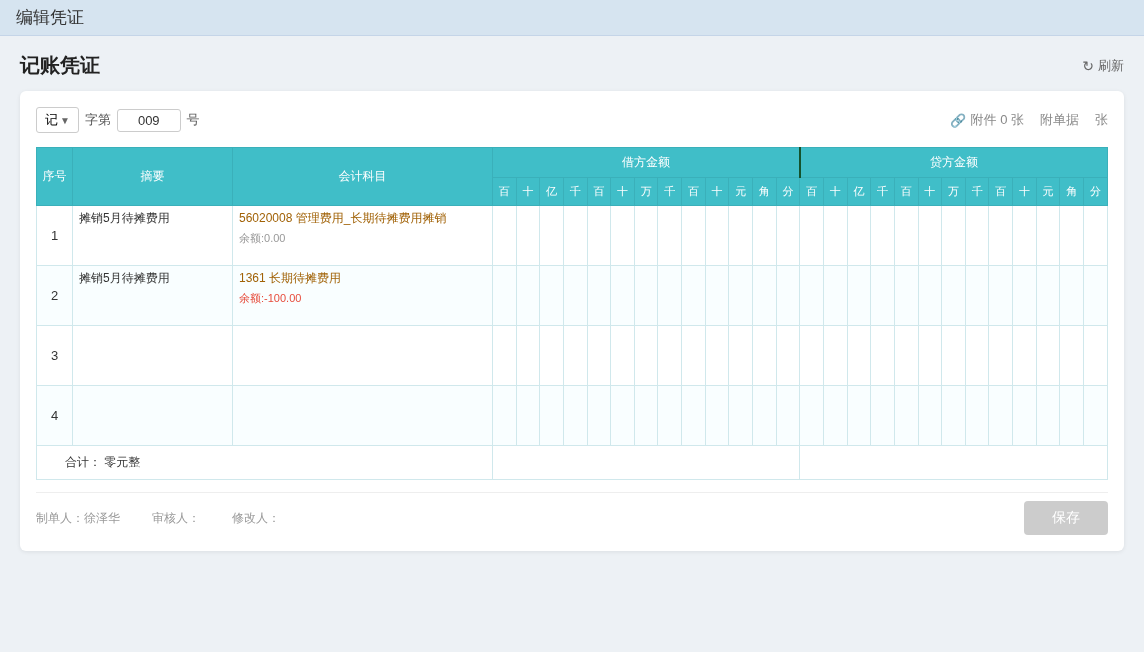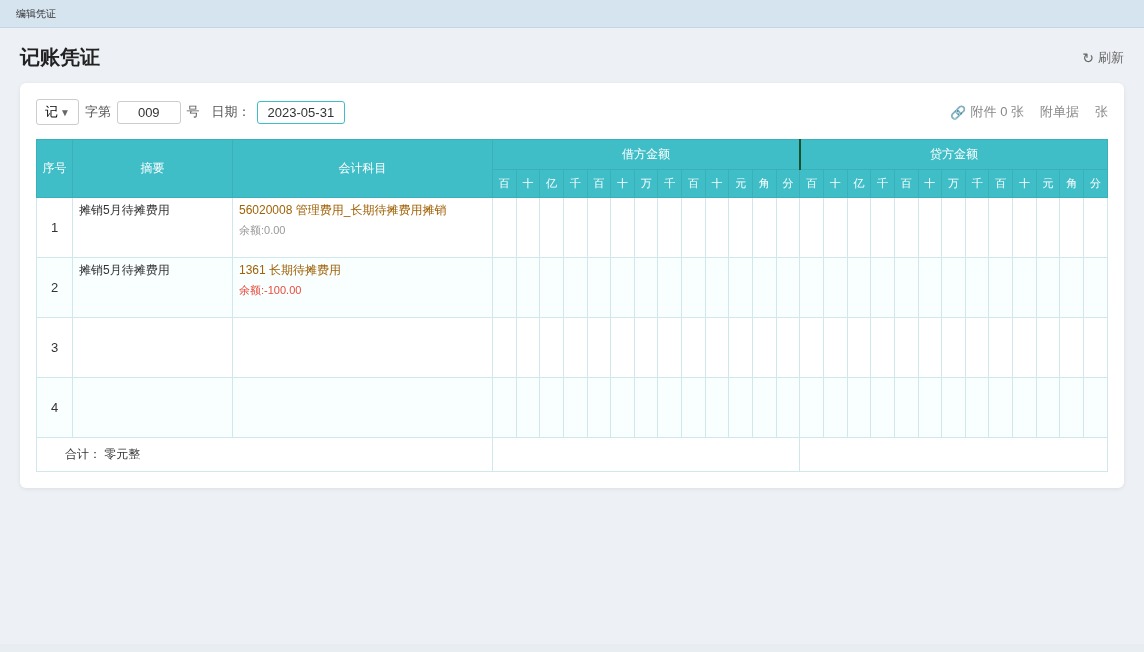--- a/index.html
+++ b/index.html
@@ -7,25 +7,25 @@
       font-family: "Microsoft YaHei", "PingFang SC", sans-serif;
       background: #e8edf2;
       font-size: 13px;
       color: #333;
       width: 1144px;
       height: 652px;
       overflow: hidden;
     }
     .title-bar {
       background: #d6e4f0;
-      height: 28px;
+      height: 36px;
       display: flex;
       align-items: center;
       padding: 0 16px;
-      font-size: 10px;
+      font-size: 17px;
       color: #333;
       border-bottom: 1px solid #c5d5e8;
     }
     .main-area {
       padding: 16px 20px;
       background: #edf1f5;
       height: calc(652px - 36px);
       overflow: hidden;
     }
     .page-header {
@@ -233,26 +233,20 @@
         <button class="voucher-type-btn">
           <span>记</span>
           <span class="chevron-down">▼</span>
         </button>
         <span class="field-label">字第</span>
         <div class="field-value-box">
           <span>009</span>
         </div>
         <span class="field-label">号</span>
       </div>
-      <div class="form-field">
-        <span class="field-label">日期：</span>
-        <div class="date-input">
-          <span>2023-05-31</span>
-        </div>
-      </div>
       <div class="right-actions">
         <div class="attachment-btn">
           <span>🔗</span>
           <span>附件 0 张</span>
         </div>
         <span class="futuredate-btn">附单据</span>
         <span class="zhang-count">张</span>
       </div>
     </div>
 
@@ -440,14 +434,22 @@
               <span>合计：</span>
               <span>零元整</span>
             </td>
             <td colspan="13" style="border-top: 1px solid #d0e8ec;"></td>
             <td colspan="13" style="border-top: 1px solid #d0e8ec;"></td>
           </tr>
         </tbody>
       </table>
     </div>
 
+    <div class="footer-row">
+      <div class="footer-info">
+        <span>制单人：徐泽华</span>
+        <span>审核人：</span>
+        <span>修改人：</span>
+      </div>
+      <button class="save-btn">保存</button>
+    </div>
   </div>
 </div>
 
 </body></html>

